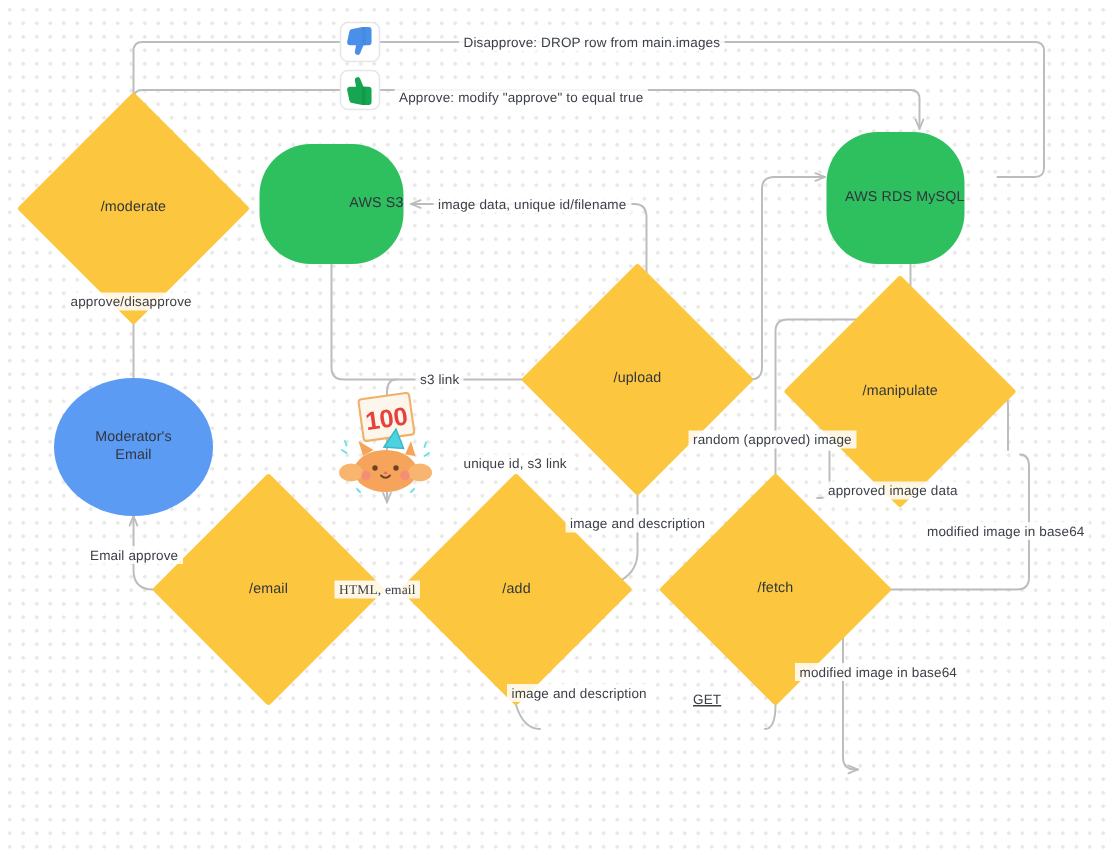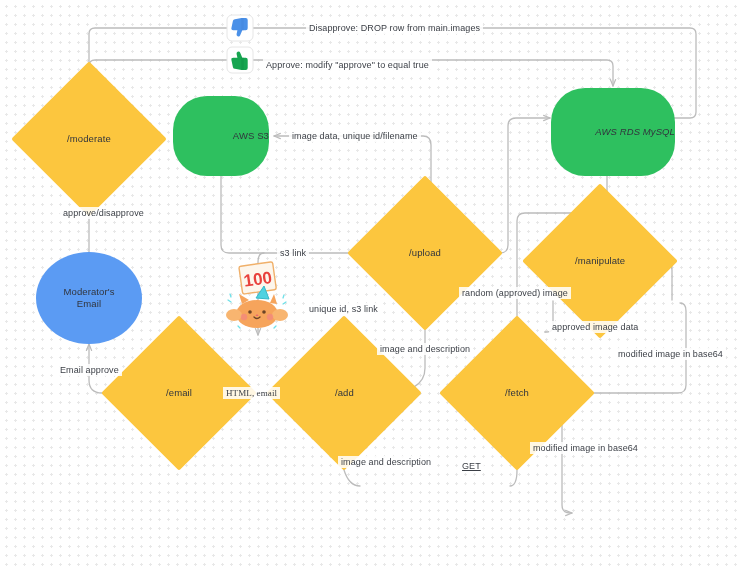--- a/index.html
+++ b/index.html
@@ -133,21 +133,21 @@
   </svg>
 
   <div class="node diamond" style="left:34px; top:84px;">
     <span>/moderate</span>
   </div>
 
   <div class="node rounded" style="left:173px; top:96px; width:96px; height:80px;">
     <span>AWS S3</span>
   </div>
 
-  <div class="node rounded" style="left:551px; top:88px; width:124px; height:88px;font-style:italic;">
+  <div class="node rounded" style="left:551px; top:88px; width:92px; height:88px;">
     <span>AWS RDS MySQL</span>
   </div>
 
   <div class="node diamond" style="left:370px; top:198px;">
     <span>/upload</span>
   </div>
 
   <div class="node diamond" style="left:545px; top:206px;">
     <span>/manipulate</span>
   </div>
@@ -222,21 +222,21 @@
     </svg>
   </div>
 
   <div class="edge-label" style="left:306px; top:22px;">Disapprove: DROP row from main.images</div>
 
   <div class="edge-label" style="left:263px; top:59px;">Approve: modify "approve" to equal true</div>
 
   <div class="edge-label" style="left:289px; top:130px;">image data, unique id/filename</div>
 
 
-  <div class="edge-label" style="left:44px; top:207px;margin-left:16px;">approve/disapprove</div>
+  <div class="edge-label" style="left:44px; top:195px;">approve/disapprove</div>
 
   <div class="edge-label" style="left:277px; top:247px;">s3 link</div>
 
   <div class="edge-label" style="left:306px; top:303px;">unique id, s3 link</div>
 
   <div class="edge-label" style="left:459px; top:287px;">random (approved) image</div>
 
   <div class="edge-label" style="left:549px; top:321px;">approved image data</div>
 
   <div class="edge-label" style="left:615px; top:348px;">modified image in base64</div>

